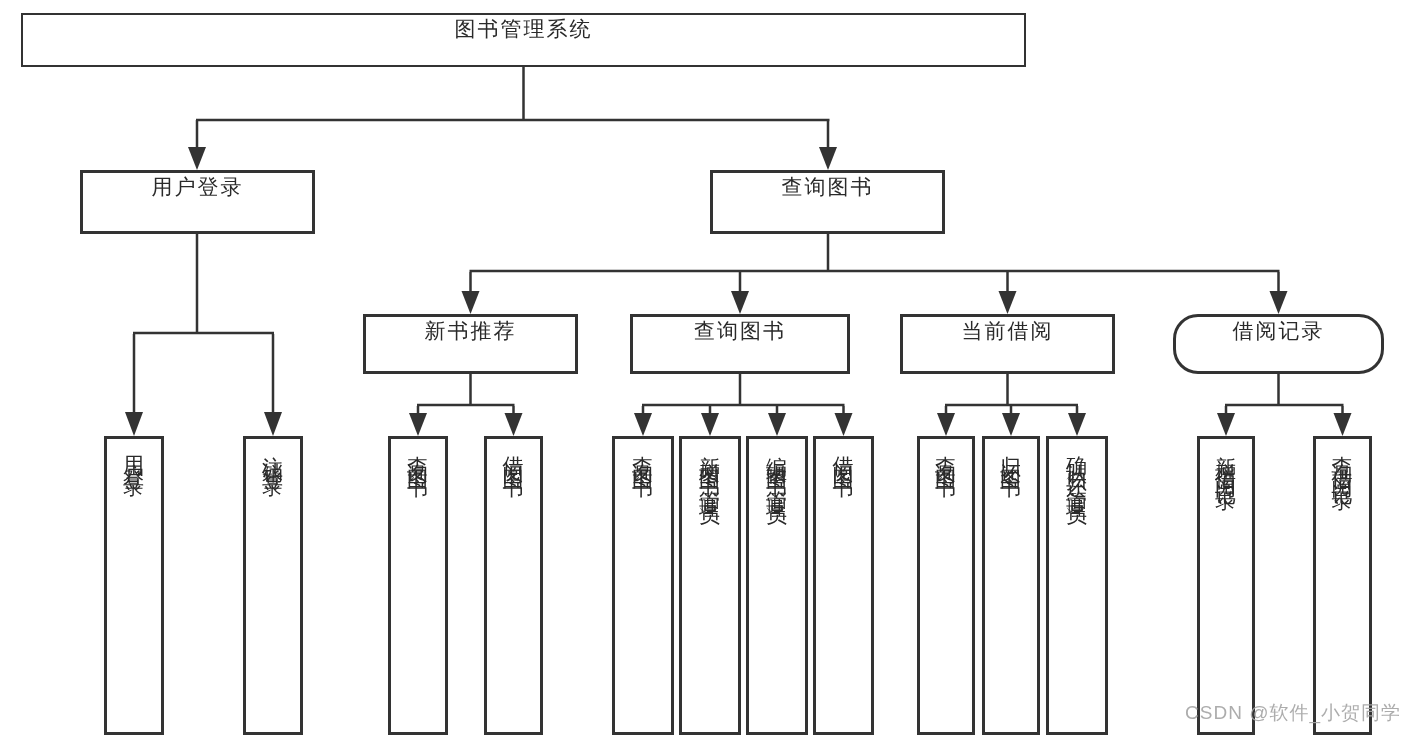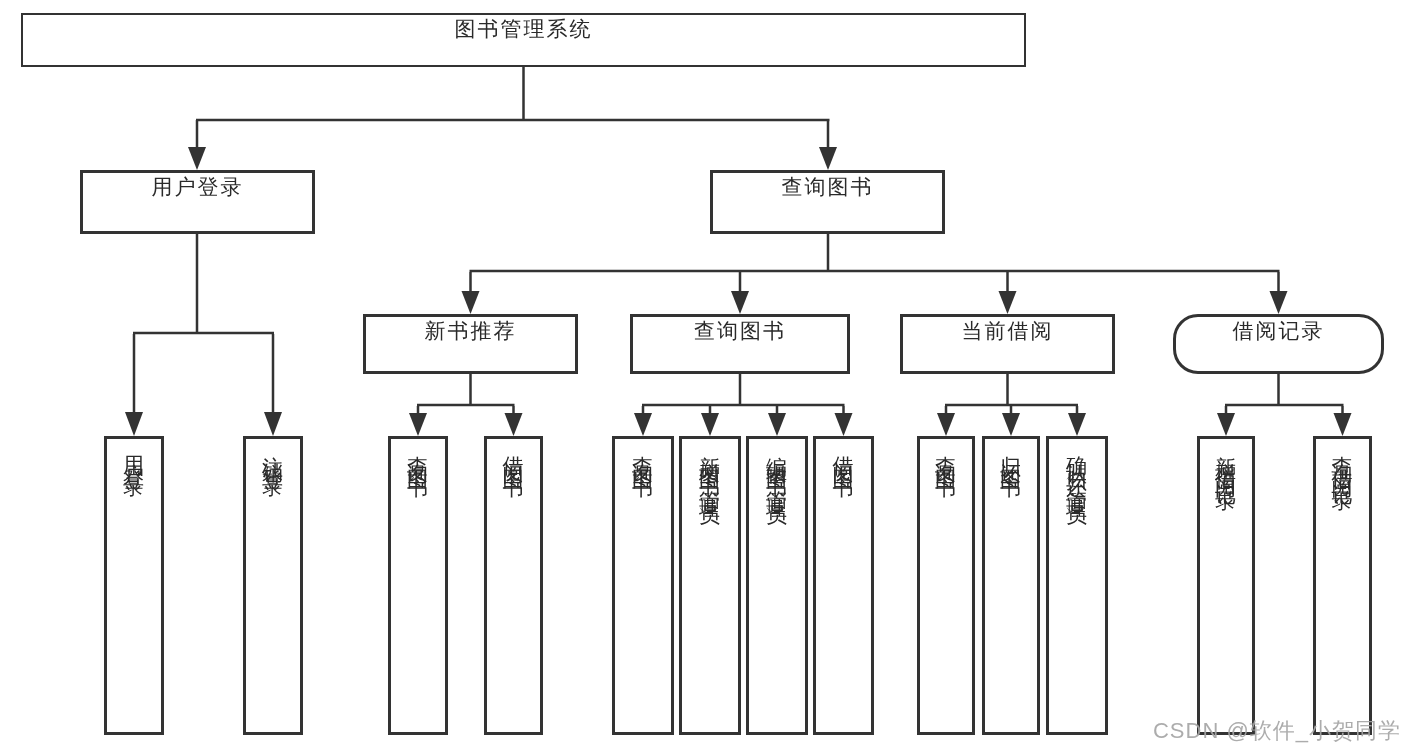--- a/index.html
+++ b/index.html
@@ -36,22 +36,22 @@
   }
   svg.wires path {
     stroke: var(--line, #333333);
     stroke-width: 2.5;
     fill: none;
   }
   svg.wires polygon { fill: var(--line, #333333); }
   .watermark {
     position: absolute;
     right: 4px;
-    top: 716px;
-    font-size: 22px;
+    top: 700px;
+    font-size: 19px;
     letter-spacing: 1px;
     color: var(--watermark, #a6a6a6);
     opacity: 0.92;
     z-index: 10;
     white-space: nowrap;
   }
 </style>
 </head>
 <body>
 

